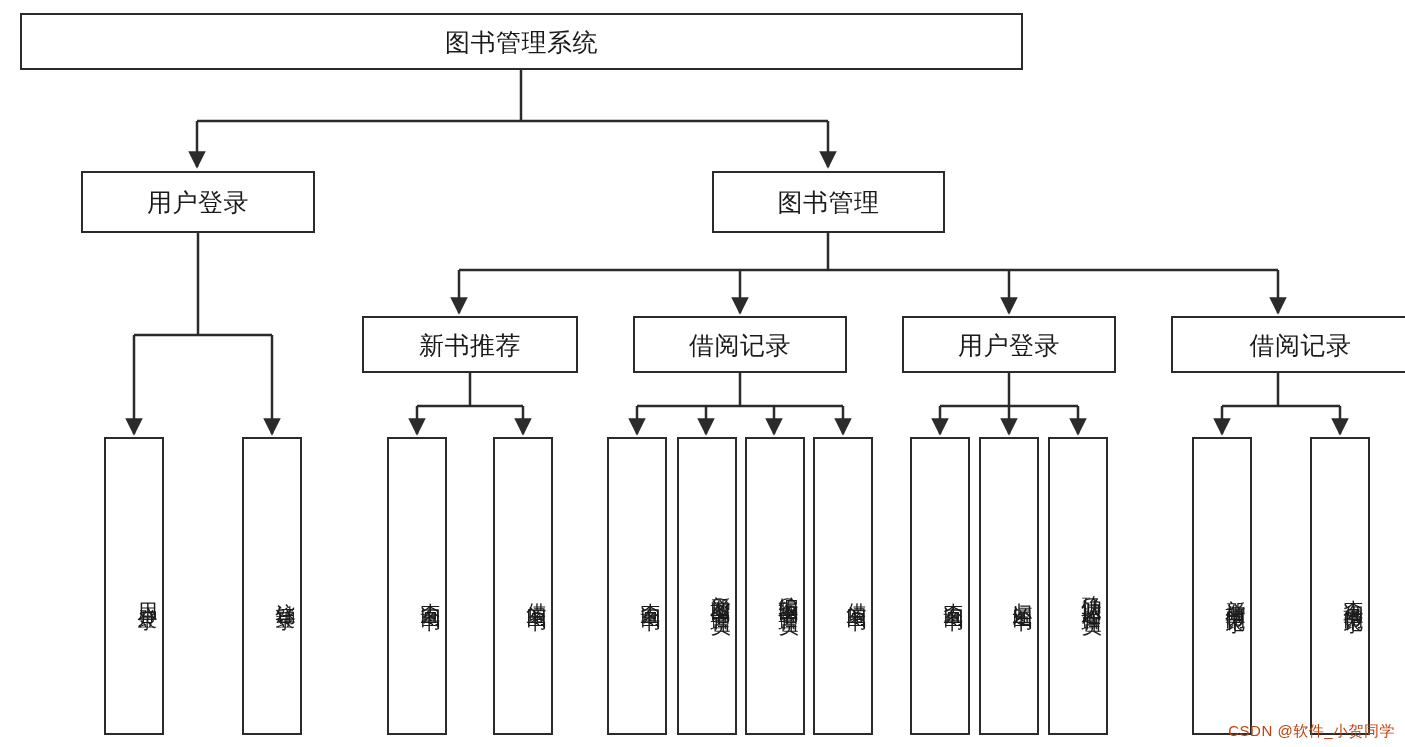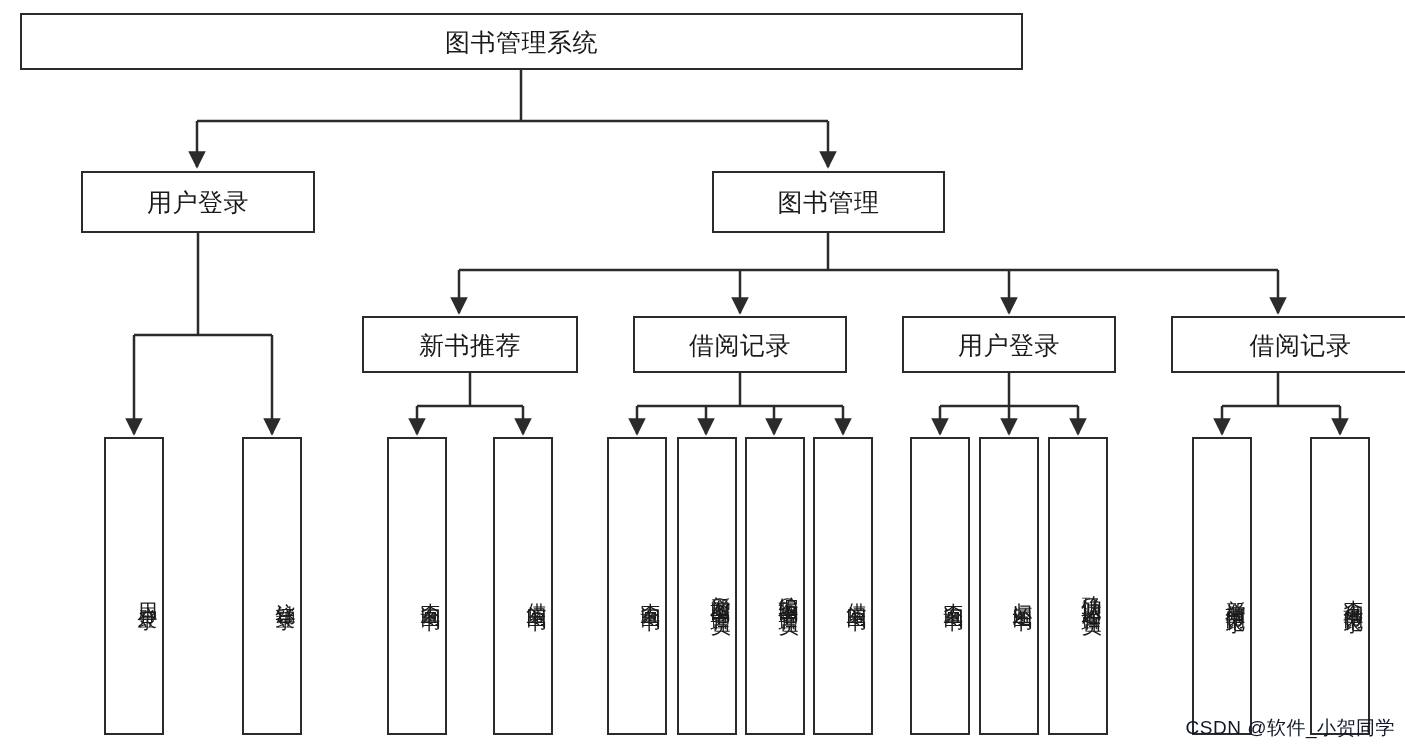--- a/index.html
+++ b/index.html
@@ -53,22 +53,22 @@
   .node.v .vlabel {
     writing-mode: vertical-rl;
     text-orientation: upright;
     white-space: nowrap;
     letter-spacing: 3px;
   }
   .watermark {
     position: absolute;
     right: 10px;
     bottom: 6px;
-    font-size: 19px;
-    color: #0f172a;
+    font-size: 15px;
+    color: #c2410c;
     letter-spacing: 0.5px;
     white-space: nowrap;
   }
 </style>
 </head>
 <body>
 
 <div id="canvas">
 
   <svg class="connectors" viewBox="0 0 1405 747" xmlns="http://www.w3.org/2000/svg">

